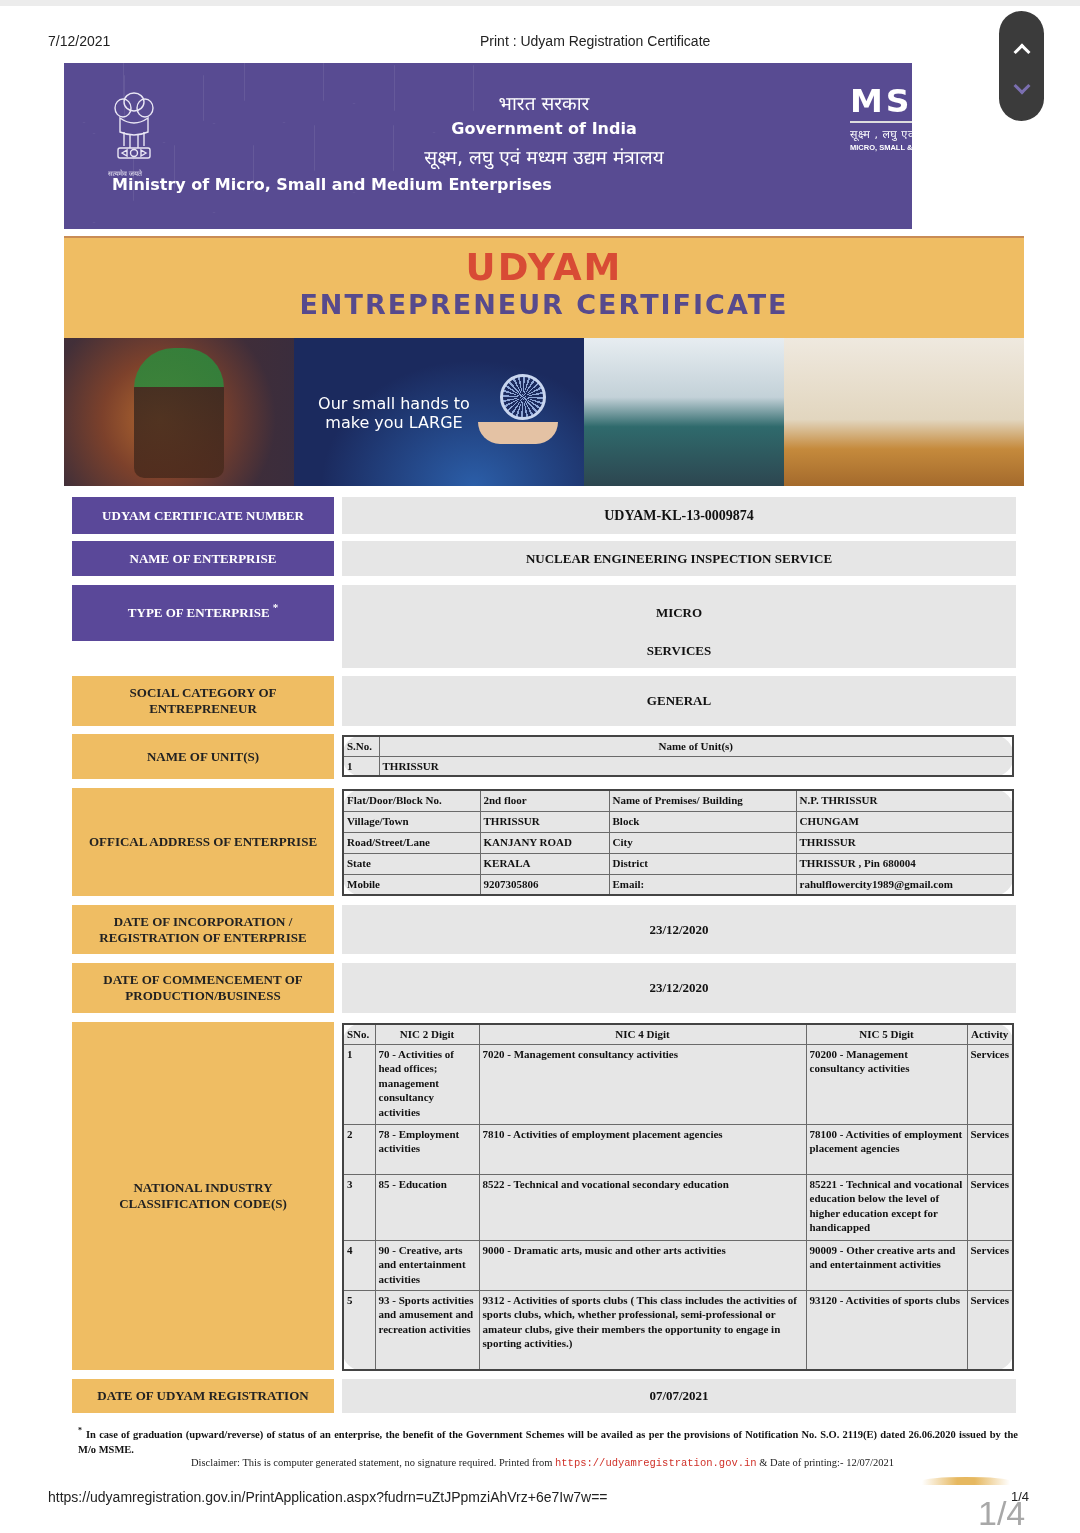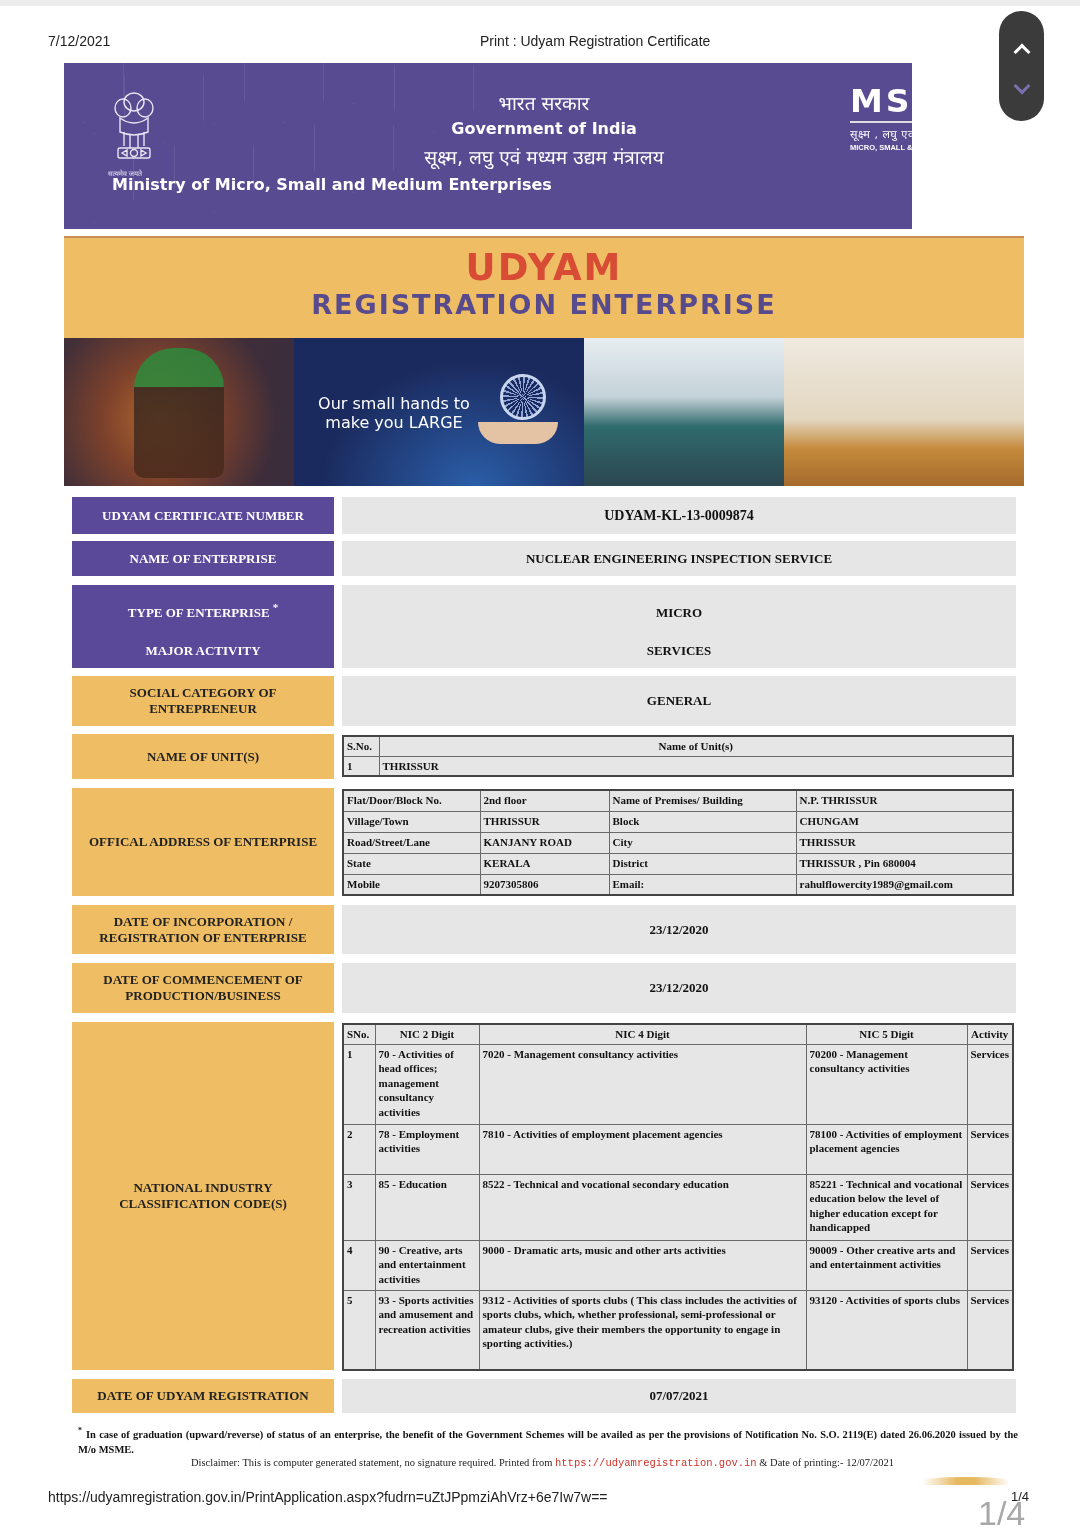--- a/index.html
+++ b/index.html
@@ -56,21 +56,21 @@
   .lbl { position: absolute; left: 0; top: 0; width: 262px; height: 100%; display: flex; align-items: center; justify-content: center; text-align: center;
     font-family: "Liberation Serif", serif; font-weight: bold; font-size: 13px; line-height: 16px; padding: 0 6px; }
   .lbl.purple { background: #5a4899; color: #fff; }
   .lbl.gold { background: #efbd63; color: #222; }
   .val { position: absolute; left: 270px; top: 0; width: 674px; height: 100%; background: #e6e6e6; display: flex; align-items: center; justify-content: center;
     font-family: "Liberation Serif", serif; font-weight: bold; font-size: 13px; color: #111; }
   .val.big { font-size: 14px; }
   .val.plain { background: transparent; display: block; }
   .ast { font-size: 11px; position: relative; top: -6px; margin-left: 3px; }
 
-  table.grid { border-collapse: collapse; width: 672px; background: #e6e6e6; font-family: "Liberation Serif", serif; font-weight: bold; font-size: 11px; color: #111; }
+  table.grid { border-collapse: collapse; width: 672px; background: #e6e6e6; font-family: "Liberation Serif", serif; font-weight: bold; font-size: 11px; color: #111; border-radius: 21px; }
   table.grid td, table.grid th { border: 1px solid #6a6a6a; padding: 2px 3px; text-align: left; vertical-align: top; line-height: 14.5px; }
   table.grid th { text-align: center; font-weight: bold; }
   table.grid th.l { text-align: left; }
   table.outer { border: 2px solid #444; }
 
   .footnote { position: absolute; left: 78px; top: 1423px; width: 940px; font-family: "Liberation Serif", serif; font-weight: bold; font-size: 10.5px; line-height: 15px; color: #111; text-align: justify; }
   .footnote sup { font-size: 8px; margin-right: 4px; }
   .disclaimer { position: absolute; left: 0; width: 1085px; top: 1457px; text-align: center; font-family: "Liberation Serif", serif; font-size: 10.5px; color: #222; }
   .disclaimer a { color: #d0322a; text-decoration: none; font-family: Liberation Mono, monospace; }
 
@@ -127,21 +127,21 @@
   <div class="msme-logo">
     <div class="msme-word">MSME</div>
     <div class="msme-rule"></div>
     <div class="msme-hindi">सूक्ष्म , लघु एवं मध्यम उद्यम</div>
     <div class="msme-en">MICRO, SMALL &amp; MEDIUM ENTERPRISES</div>
   </div>
 </div>
 
 <div class="banner-gold">
   <div class="udyam-title">UDYAM</div>
-  <div class="cert-title">REGISTRATION ENTERPRISE</div>
+  <div class="cert-title">ENTREPRENEUR CERTIFICATE</div>
 </div>
 
 <div class="banner-photo">
   <div class="photo-left"></div>
   <div class="photo-sari"></div>
   <div class="photo-mid"></div>
   <div class="photo-office"></div>
   <div class="photo-farm"></div>
   <div class="chakra"></div>
   <div class="hand"></div>
@@ -163,21 +163,20 @@
 
 <div class="row" style="top:585px;height:56px">
   <div class="lbl purple">
     <span>TYPE OF ENTERPRISE</span>
       <span class="ast">*</span>
   </div>
   <div class="val">MICRO</div>
 </div>
 
 <div class="row" style="top:633px;height:35px">
-  <div class="lbl purple">MAJOR ACTIVITY</div>
   <div class="val">SERVICES</div>
 </div>
 
 <div class="row" style="top:676px;height:50px">
   <div class="lbl gold">
     <div>
       <div>SOCIAL CATEGORY OF</div>
       <div>ENTREPRENEUR</div>
     </div>
   </div>

